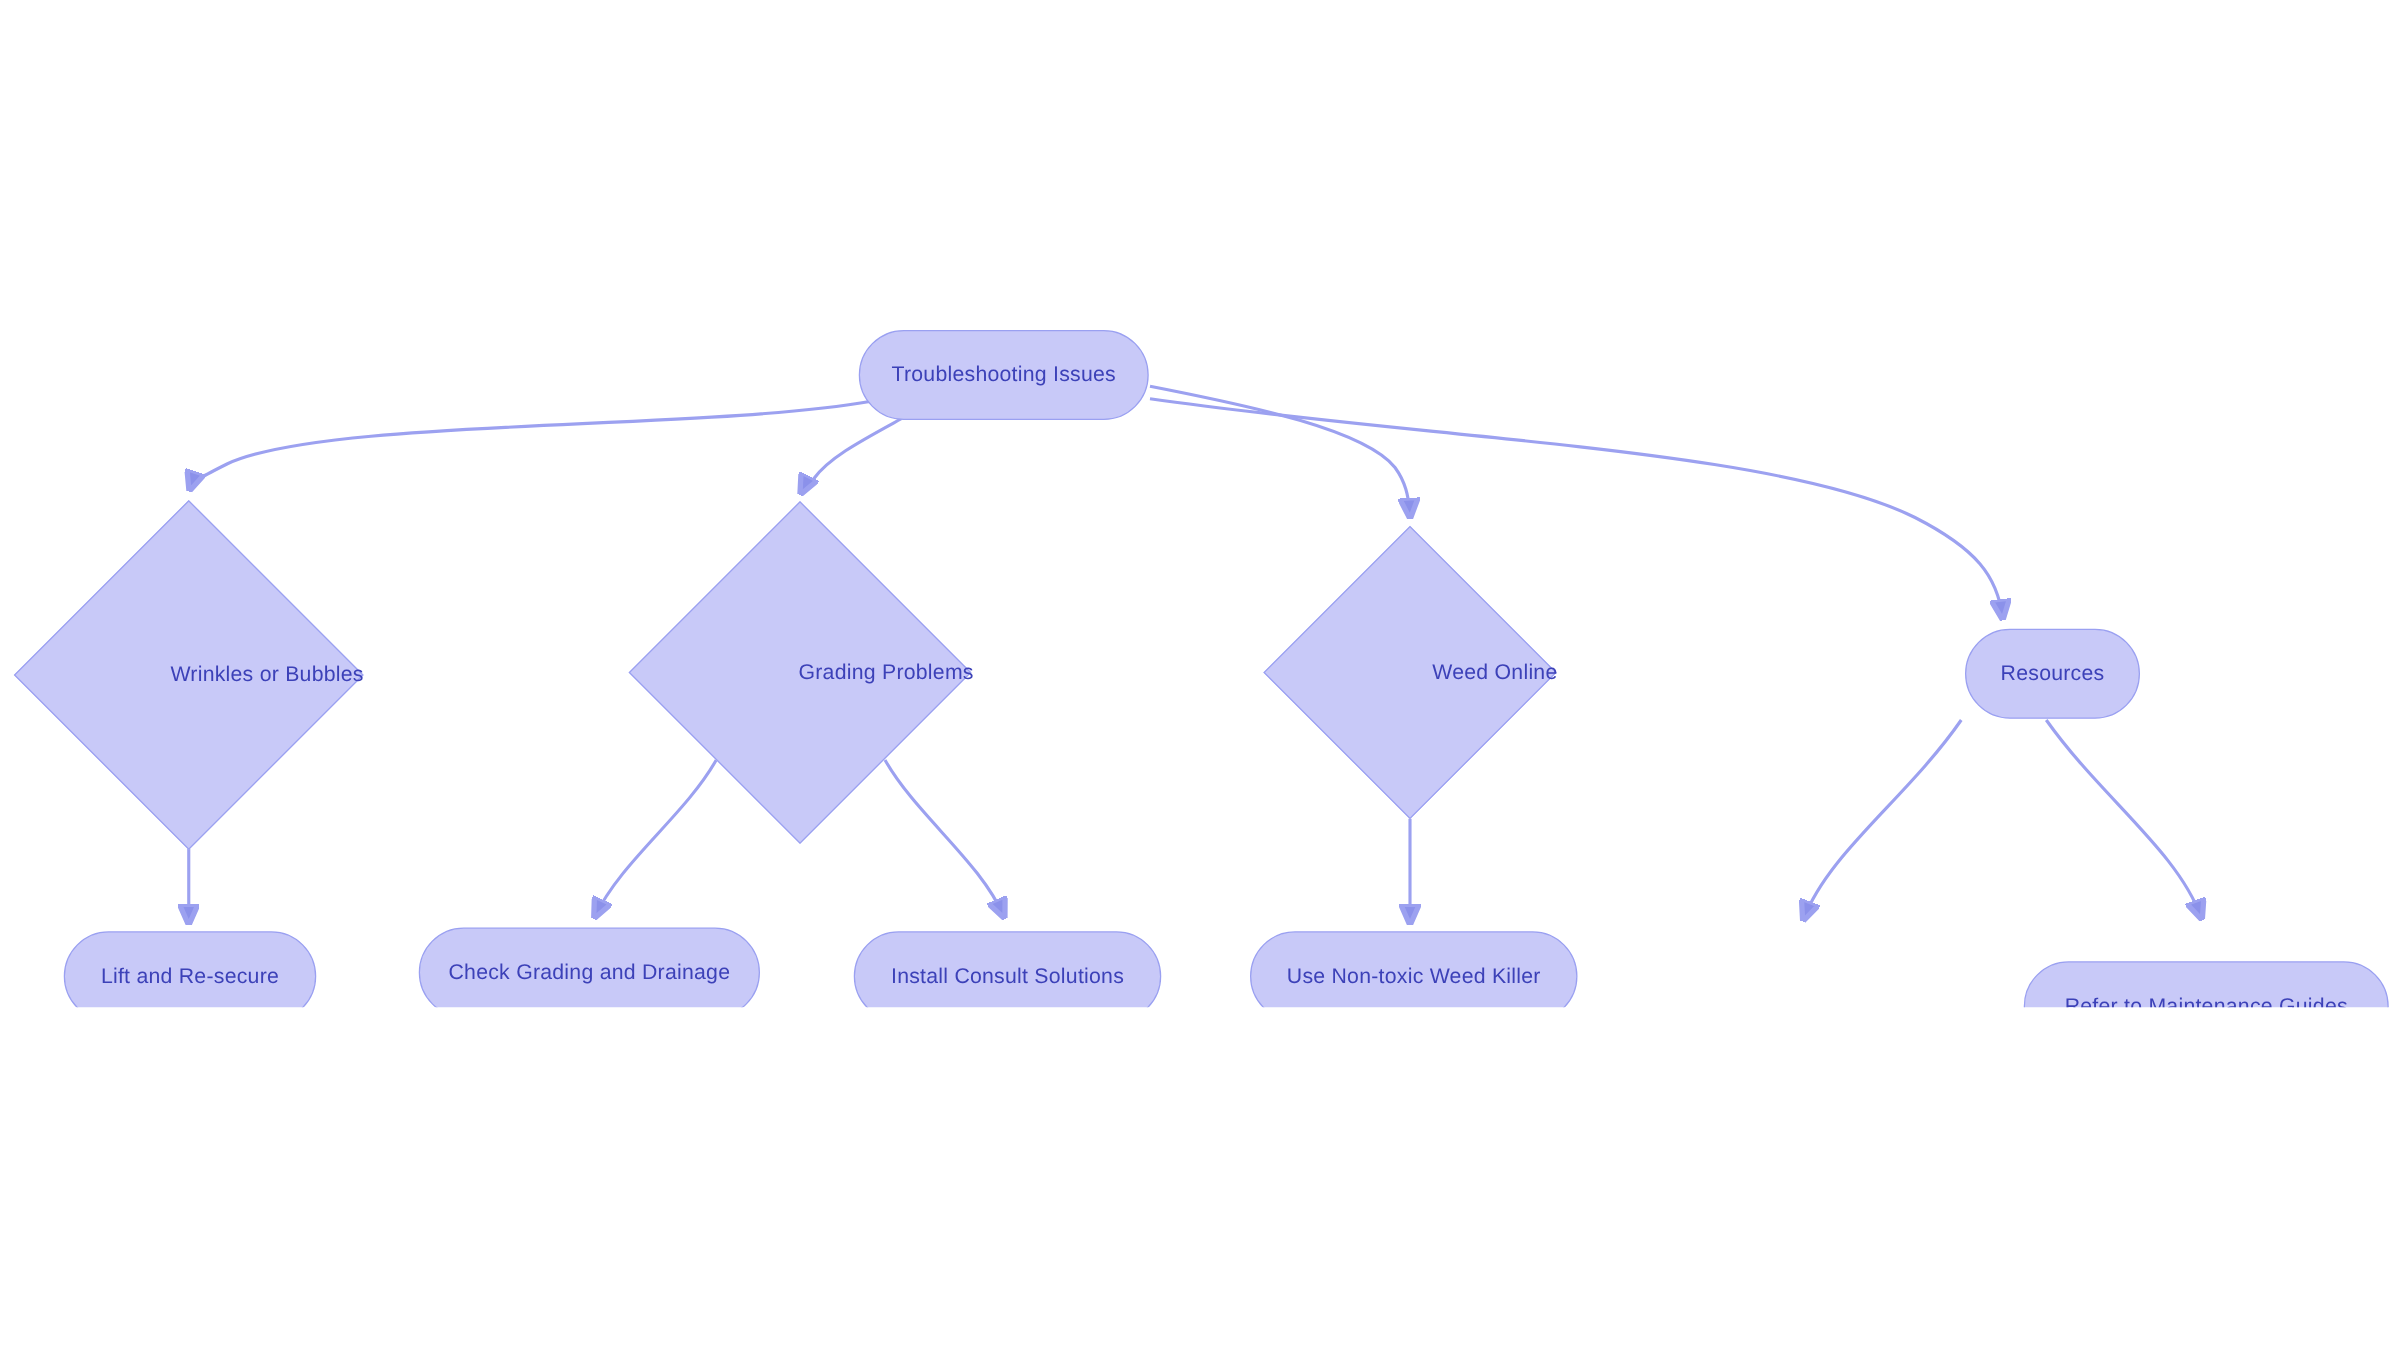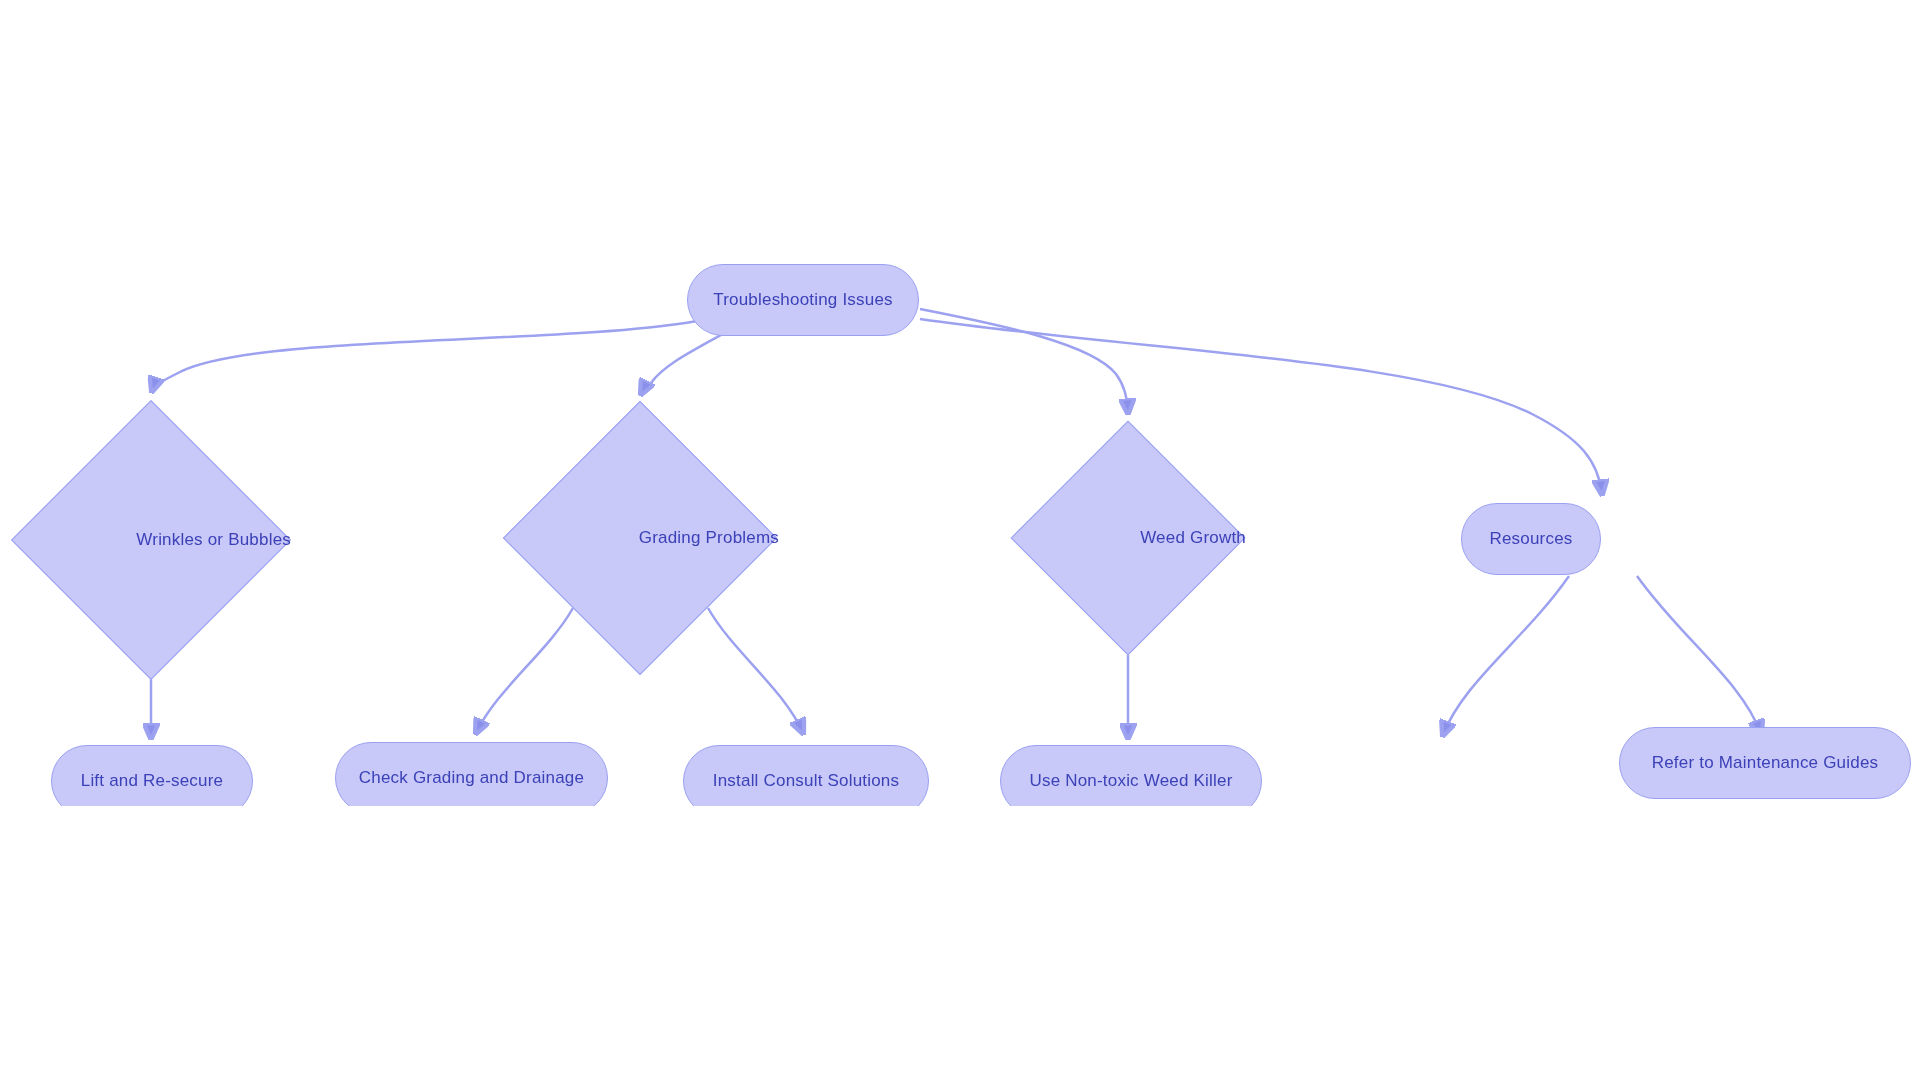--- a/index.html
+++ b/index.html
@@ -80,41 +80,41 @@
     <span class="node-label">Wrinkles or Bubbles</span>
   </div>
 
   <div class="node diamond" style="left:501px;top:402px;width:278px;height:272px;">
     <div class="diamond-shape" style="width:194px;height:194px;"></div>
     <span class="node-label">Grading Problems</span>
   </div>
 
   <div class="node diamond" style="left:1010px;top:422px;width:236px;height:232px;">
     <div class="diamond-shape" style="width:166px;height:166px;"></div>
-    <span class="node-label">Weed Growth</span>
+    <span class="node-label">Weed Online</span>
   </div>
 
-  <div class="node pill" style="left:1461px;top:503px;width:140px;height:72px;">
+  <div class="node pill" style="left:1572px;top:503px;width:140px;height:72px;">
     <span class="node-label">Resources</span>
   </div>
 
   <div class="node pill" style="left:51px;top:745px;width:202px;height:72px;">
     <span class="node-label">Lift and Re-secure</span>
   </div>
 
   <div class="node pill" style="left:335px;top:742px;width:273px;height:72px;">
     <span class="node-label">Check Grading and Drainage</span>
   </div>
 
   <div class="node pill" style="left:683px;top:745px;width:246px;height:72px;">
     <span class="node-label">Install Consult Solutions</span>
   </div>
 
   <div class="node pill" style="left:1000px;top:745px;width:262px;height:72px;">
     <span class="node-label">Use Non-toxic Weed Killer</span>
   </div>
 
 
-  <div class="node pill" style="left:1619px;top:727px;width:292px;height:72px;">
+  <div class="node pill" style="left:1619px;top:769px;width:292px;height:72px;">
     <span class="node-label">Refer to Maintenance Guides</span>
   </div>
 
 </div>
 
 </body></html>

